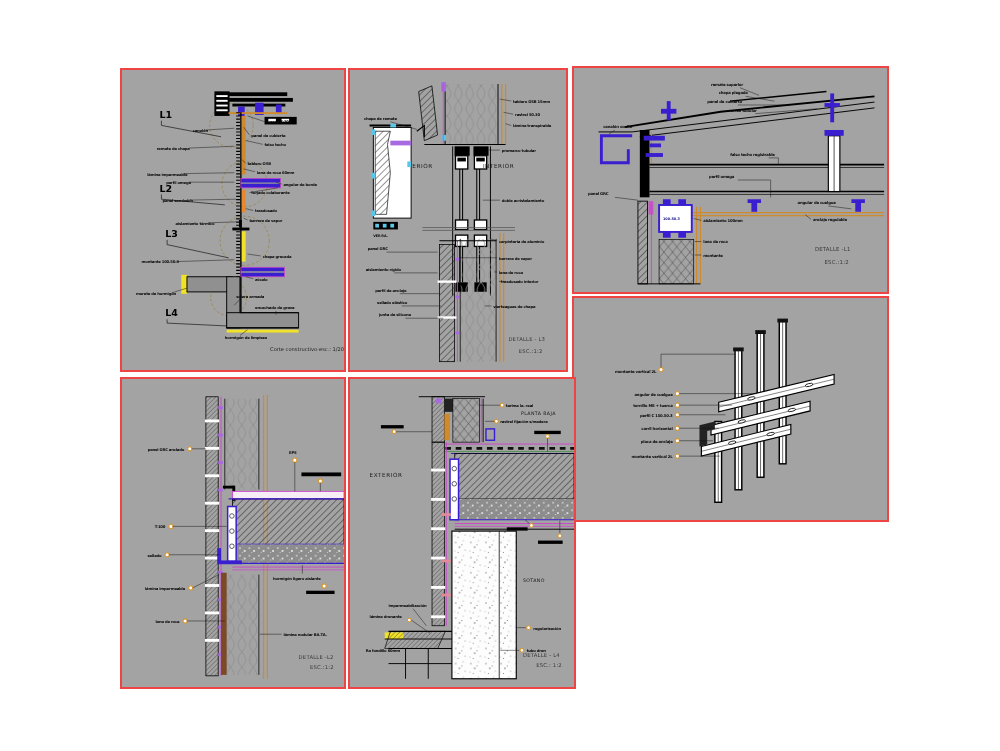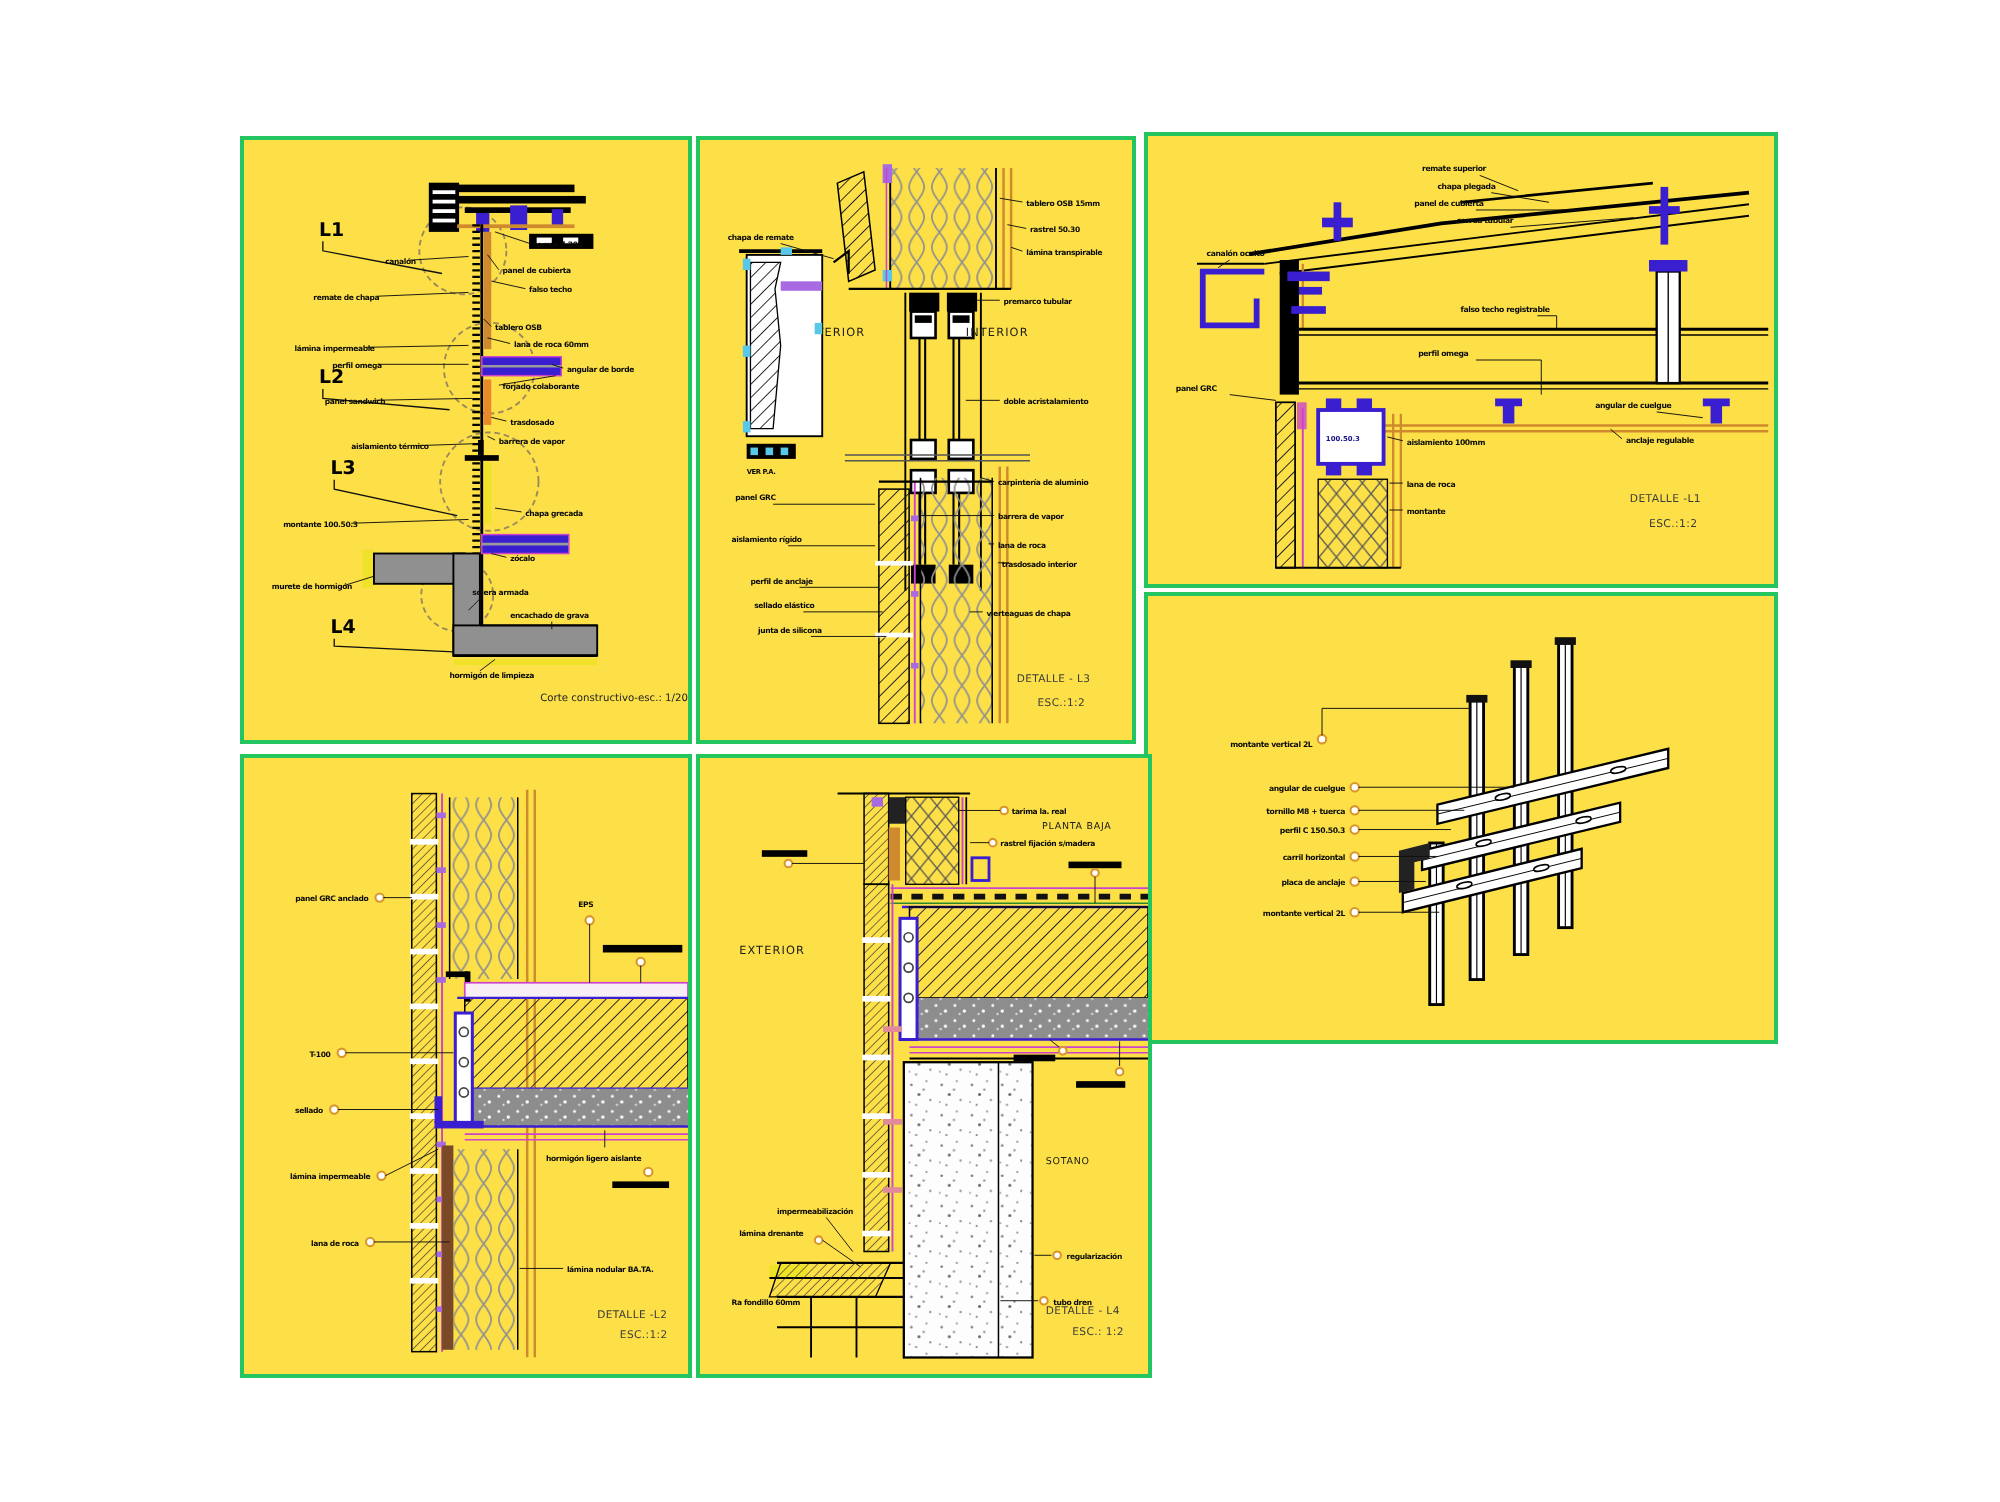--- a/index.html
+++ b/index.html
@@ -1,18 +1,18 @@
 <!DOCTYPE html>
 <html><head>
 <meta charset="utf-8">
 <style>
   html,body{margin:0;padding:0;background:#ffffff;}
   .canvas{position:relative;width:1000px;height:751px;background:#ffffff;overflow:hidden;
           font-family:"DejaVu Sans",sans-serif;}
-  .panel{position:absolute;background:#fde047;border:2px solid #22c55e;box-sizing:border-box;padding-left:12px;}
+  .panel{position:absolute;background:#a3a3a3;border:2px solid #ef4444;box-sizing:border-box;padding-left:12px;}
   .panel svg{display:block;width:100%;height:100%;}
   
   text{font-family:"DejaVu Sans",sans-serif;}
   .smudge{font-size:4px;font-weight:bold;fill:#0a0a0a;letter-spacing:-0.2px;}
   .tiny{font-size:3.6px;font-weight:bold;fill:#0a0a0a;letter-spacing:-0.2px;}
   .lvl{font-size:10px;font-weight:bold;fill:#000;}
   .zone{font-size:6px;fill:#1b1b1b;letter-spacing:0.6px;}
   .zone-s{font-size:5px;fill:#1b1b1b;letter-spacing:0.4px;}
   .ttl{font-size:5.6px;fill:#3a3a3a;letter-spacing:0.2px;}
   .cap{font-size:5.4px;fill:#222;}

